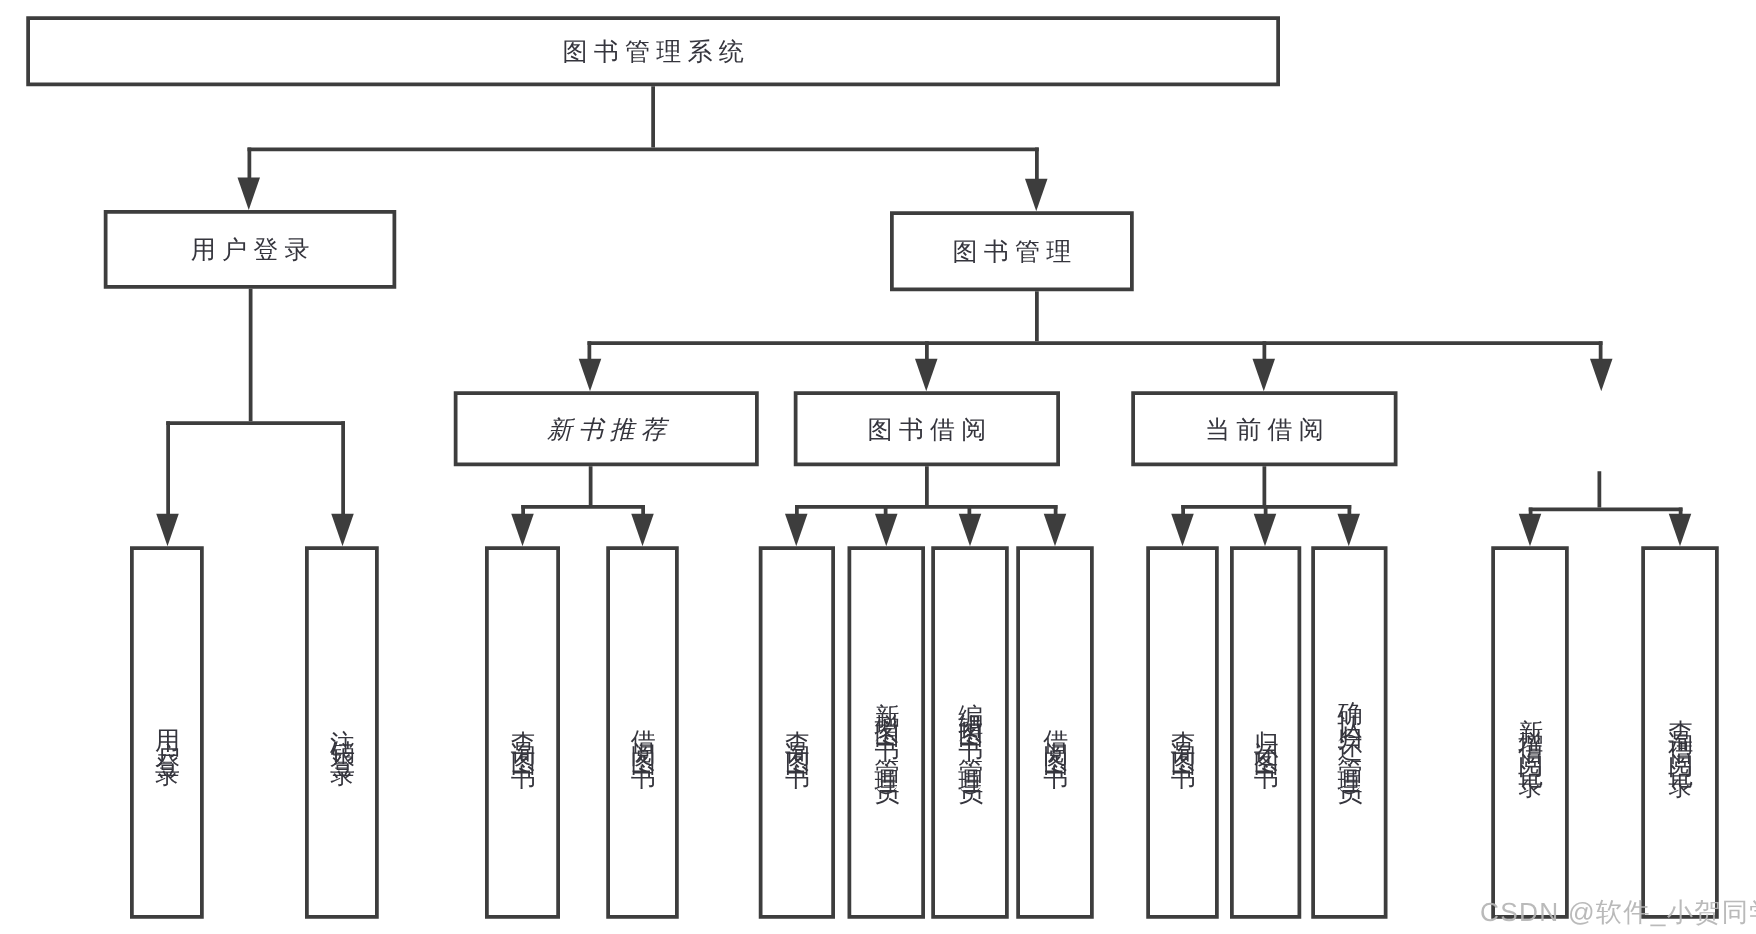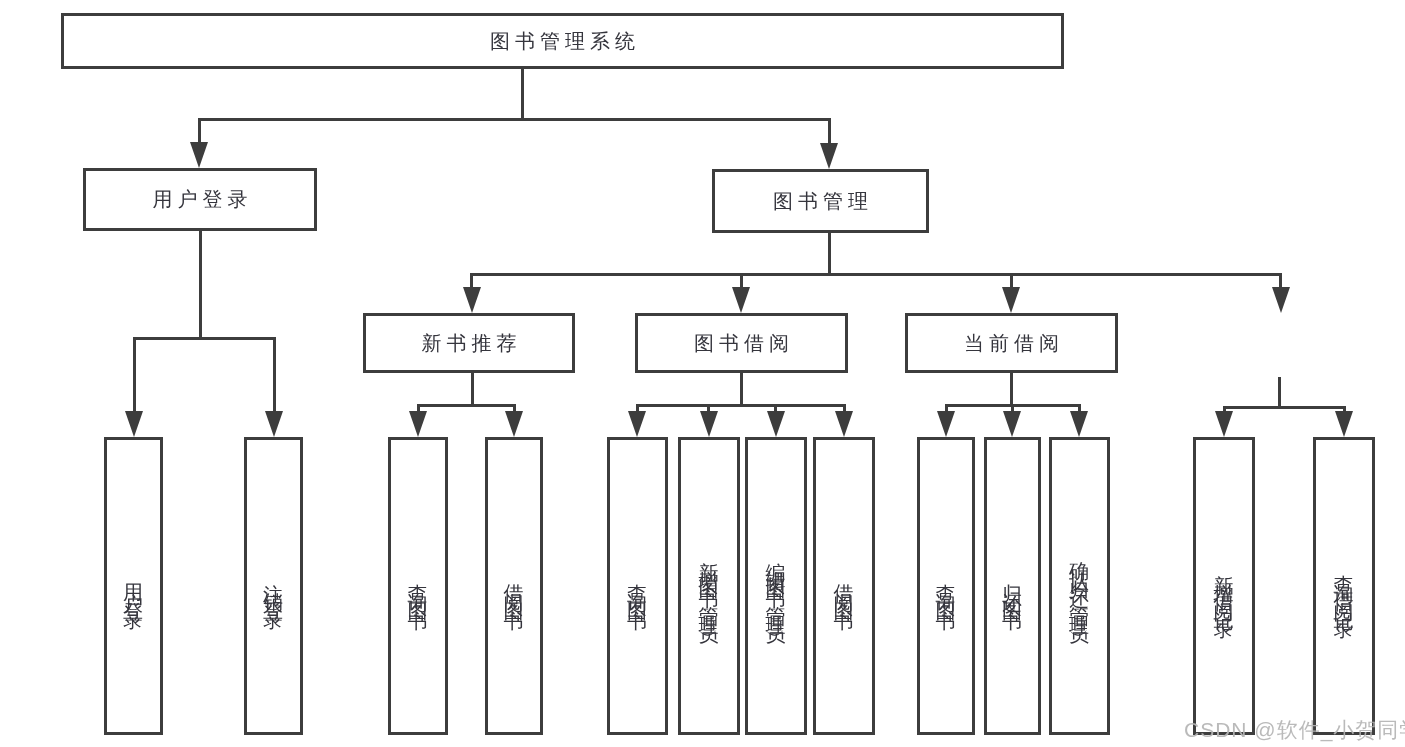--- a/index.html
+++ b/index.html
@@ -31,35 +31,35 @@
   .watermark{
     position:absolute;left:1184px;top:716px;z-index:5;
     font-size:21px;letter-spacing:1px;color:rgba(181,181,181,0.93);white-space:nowrap;
   }
 </style>
 </head>
 <body>
 
 <div class="canvas">
 
-  <div class="node" style="left:21px;top:13px;width:1003px;height:56px;margin-left:40px;">
+  <div class="node" style="left:21px;top:13px;width:1003px;height:56px;">
     <span>图书管理系统</span>
   </div>
 
   <div class="vline" style="left:521px;top:69px;height:49px;"></div>
   <div class="hline" style="left:198px;top:118px;width:633px;"></div>
   <div class="vline" style="left:198px;top:118px;height:28px;"></div>
   <div class="arrow" style="left:190px;top:142px;"></div>
   <div class="vline" style="left:828px;top:118px;height:28px;"></div>
   <div class="arrow" style="left:820px;top:143px;"></div>
 
   <div class="node" style="left:83px;top:168px;width:234px;height:63px;">
     <span>用户登录</span>
   </div>
-  <div class="node" style="left:712px;top:169px;width:217px;height:64px;">
+  <div class="node" style="left:712px;top:169px;width:195px;height:64px;">
     <span>图书管理</span>
   </div>
 
   <div class="vline" style="left:199px;top:231px;height:106px;"></div>
   <div class="hline" style="left:133px;top:337px;width:143px;"></div>
   <div class="vline" style="left:133px;top:337px;height:80px;"></div>
   <div class="arrow" style="left:125px;top:411px;"></div>
   <div class="vline" style="left:273px;top:337px;height:80px;"></div>
   <div class="arrow" style="left:265px;top:411px;"></div>
 
@@ -67,21 +67,21 @@
   <div class="hline" style="left:470px;top:273px;width:812px;"></div>
   <div class="vline" style="left:470px;top:273px;height:20px;"></div>
   <div class="arrow" style="left:463px;top:287px;"></div>
   <div class="vline" style="left:740px;top:273px;height:20px;"></div>
   <div class="arrow" style="left:732px;top:287px;"></div>
   <div class="vline" style="left:1010px;top:273px;height:20px;"></div>
   <div class="arrow" style="left:1002px;top:287px;"></div>
   <div class="vline" style="left:1279px;top:273px;height:20px;"></div>
   <div class="arrow" style="left:1272px;top:287px;"></div>
 
-  <div class="node" style="left:363px;top:313px;width:212px;height:60px;">
+  <div class="node" style="left:363px;top:313px;width:244px;height:60px;font-style:italic;">
     <span>新书推荐</span>
   </div>
   <div class="node" style="left:635px;top:313px;width:213px;height:60px;">
     <span>图书借阅</span>
   </div>
   <div class="node" style="left:905px;top:313px;width:213px;height:60px;">
     <span>当前借阅</span>
   </div>
 
   <div class="vline" style="left:471px;top:373px;height:31px;"></div>

